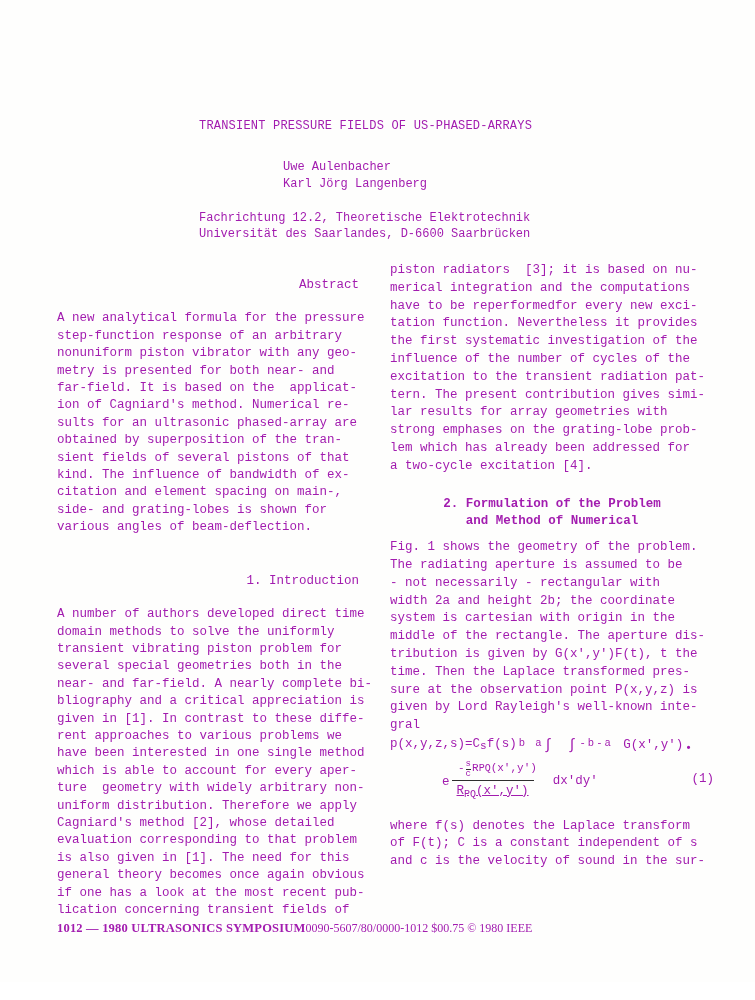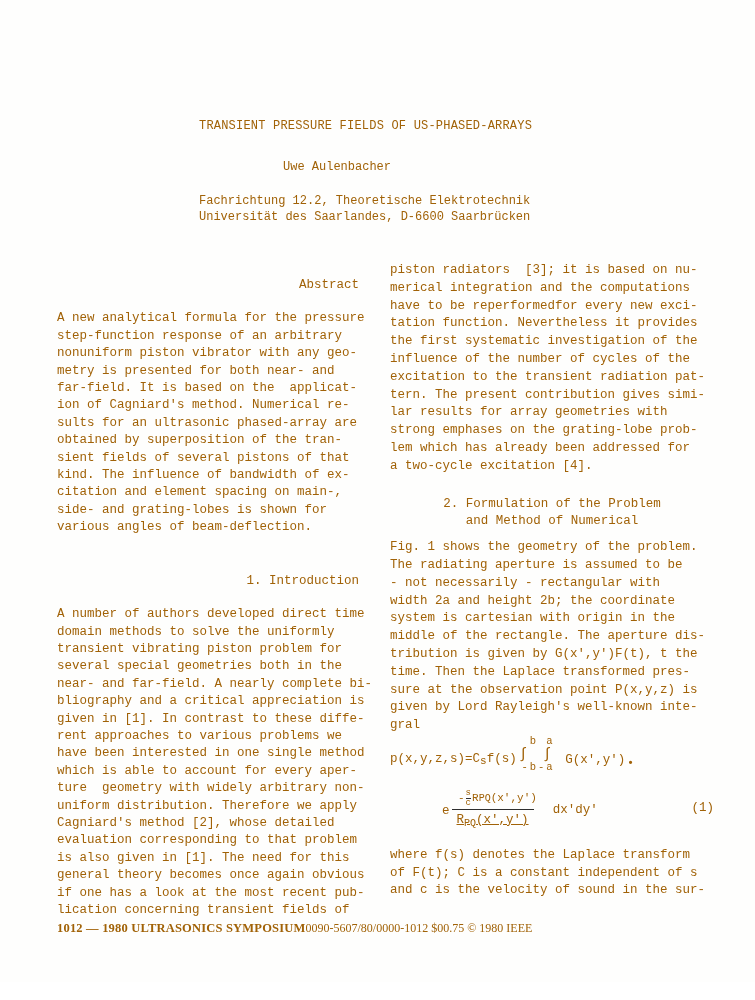--- a/index.html
+++ b/index.html
@@ -5,48 +5,48 @@
   html, body {
     margin: 0; padding: 0;
     width: 755px; height: 1000px;
     overflow: hidden;
     background: #ffffff;
   }
   .page {
     position: relative;
     width: 755px; height: 982px;
     background: #fefefdf5;
-    color: #a16207;
+    color: #a21caf;
     font-family: "Liberation Mono", "DejaVu Sans Mono", monospace;
   }
   
   .doc-header {
     position: absolute; left: 199px; top: 118px; width: 335px;
     font-size: 12px; line-height: 17px;
   }
   .title { white-space: nowrap; letter-spacing: 0.2px; }
   .authors { margin: 24px 0 0 84px; line-height: 17px; }
   .affil { margin-top: 18px; line-height: 15.5px; white-space: nowrap; }
   
   .col { position: absolute; font-size: 12.5px; }
   .col-left  { left: 57px;  top: 261px; width: 318px; line-height: 17.4px; }
   .col-right { left: 390px; top: 262px; width: 324px; line-height: 17.8px; }
   .lines { white-space: pre; }
   .colhead { text-align: right; font-weight: normal; font-size: 12.5px; margin: 16px; }
   .abstract-text { margin-top: 8px; }
   .intro-head { margin-top: 36px; }
-  .sec2-head { margin-top: 20px; text-align: center; }
+  .sec2-head { margin-top: 20px; text-align: center; font-weight: bold; }
   .para2 { margin-top: 8px; }
   
   .equation { margin-top: 1px; }
   .eq-row1 { display: flex; align-items: center; white-space: pre; }
   .ssub { font-size: 11px; vertical-align: -2px; }
   .int-stack {
-    display: inline-flex; flex-direction: column; align-items: flex-end;
-    margin: 0 3px 12px 2px;
+    display: inline-flex; flex-direction: row; align-items: flex-start;
+    margin: 0 3px 0 2px;
   }
   .int-lim { font-size: 10.5px; line-height: 11px; letter-spacing: 2px; white-space: pre; }
   .int-signs { font-size: 15px; line-height: 15px; letter-spacing: 3px; }
   .mdot { font-weight: bold; position: relative; top: 3px; left: 2px; font-size: 11px; }
   .eq-row2 { display: flex; align-items: flex-start; margin: 4px 0 0 52px; width: 272px; }
   .efrac { display: inline-flex; flex-direction: column; align-items: flex-start; }
   .exp { font-size: 11px; margin-left: 16px; display: inline-flex; align-items: center; white-space: pre; }
   .minifrac {
     display: inline-flex; flex-direction: column; align-items: center;
     font-size: 9px; line-height: 9px; margin: 0 1px;
@@ -70,20 +70,21 @@
 </style>
 </head>
 <body>
 
 <div class="page">
 
   <header class="doc-header">
     <div class="title">TRANSIENT PRESSURE FIELDS OF US-PHASED-ARRAYS</div>
     <div class="authors">
       <div>Uwe Aulenbacher</div>
+      <div>Karl Jörg Langenberg</div>
     </div>
     <div class="affil">
       <div>Fachrichtung 12.2, Theoretische Elektrotechnik</div>
       <div>Universität des Saarlandes, D-6600 Saarbrücken</div>
     </div>
   </header>
 
   <section class="col col-left">
     <h3 class="colhead">Abstract</h3>
     <div class="lines abstract-text">A new analytical formula for the pressure

